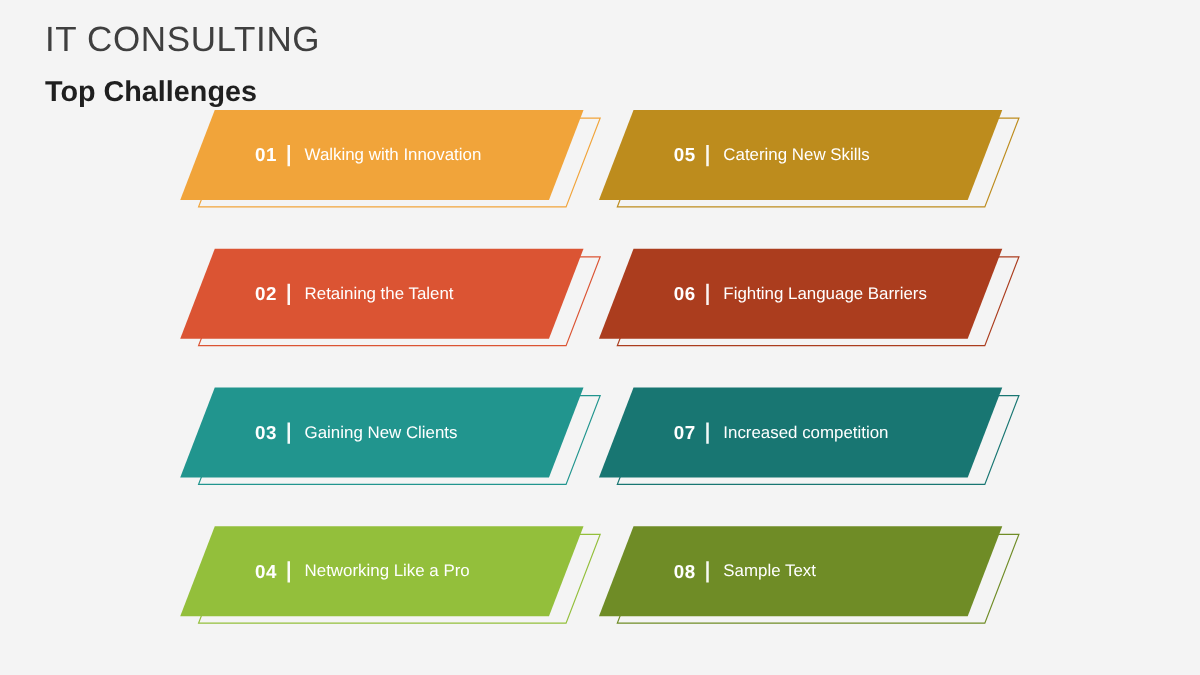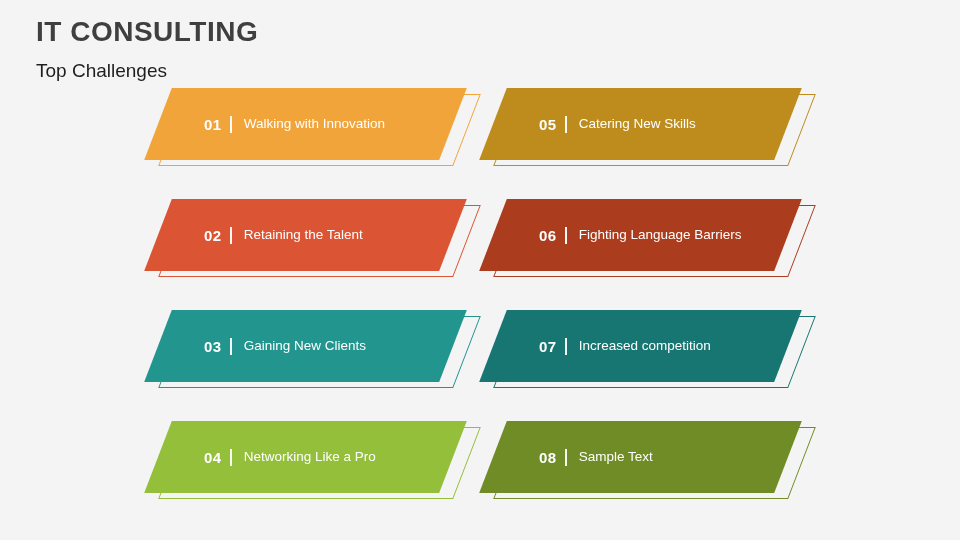--- a/index.html
+++ b/index.html
@@ -13,30 +13,30 @@
   .slide {
     position: absolute;
     inset: 0;
     background: #f4f4f4;
   }
   .title {
     position: absolute;
     left: 36px;
     top: 16px;
     font-size: 28px;
-    font-weight: 700;
+    font-weight: 400;
     color: #3f3f3f;
     letter-spacing: 0.5px;
   }
   .subtitle {
     position: absolute;
     left: 36px;
     top: 60px;
-    font-size: 19px;
-    font-weight: 400;
+    font-size: 23px;
+    font-weight: 700;
     color: #1f1f1f;
   }
   .grid {
     position: absolute;
     left: 152px;
     top: 88px;
     width: 652px;
     display: grid;
     grid-template-columns: 1fr 1fr;
     grid-template-rows: repeat(4, 78px);

